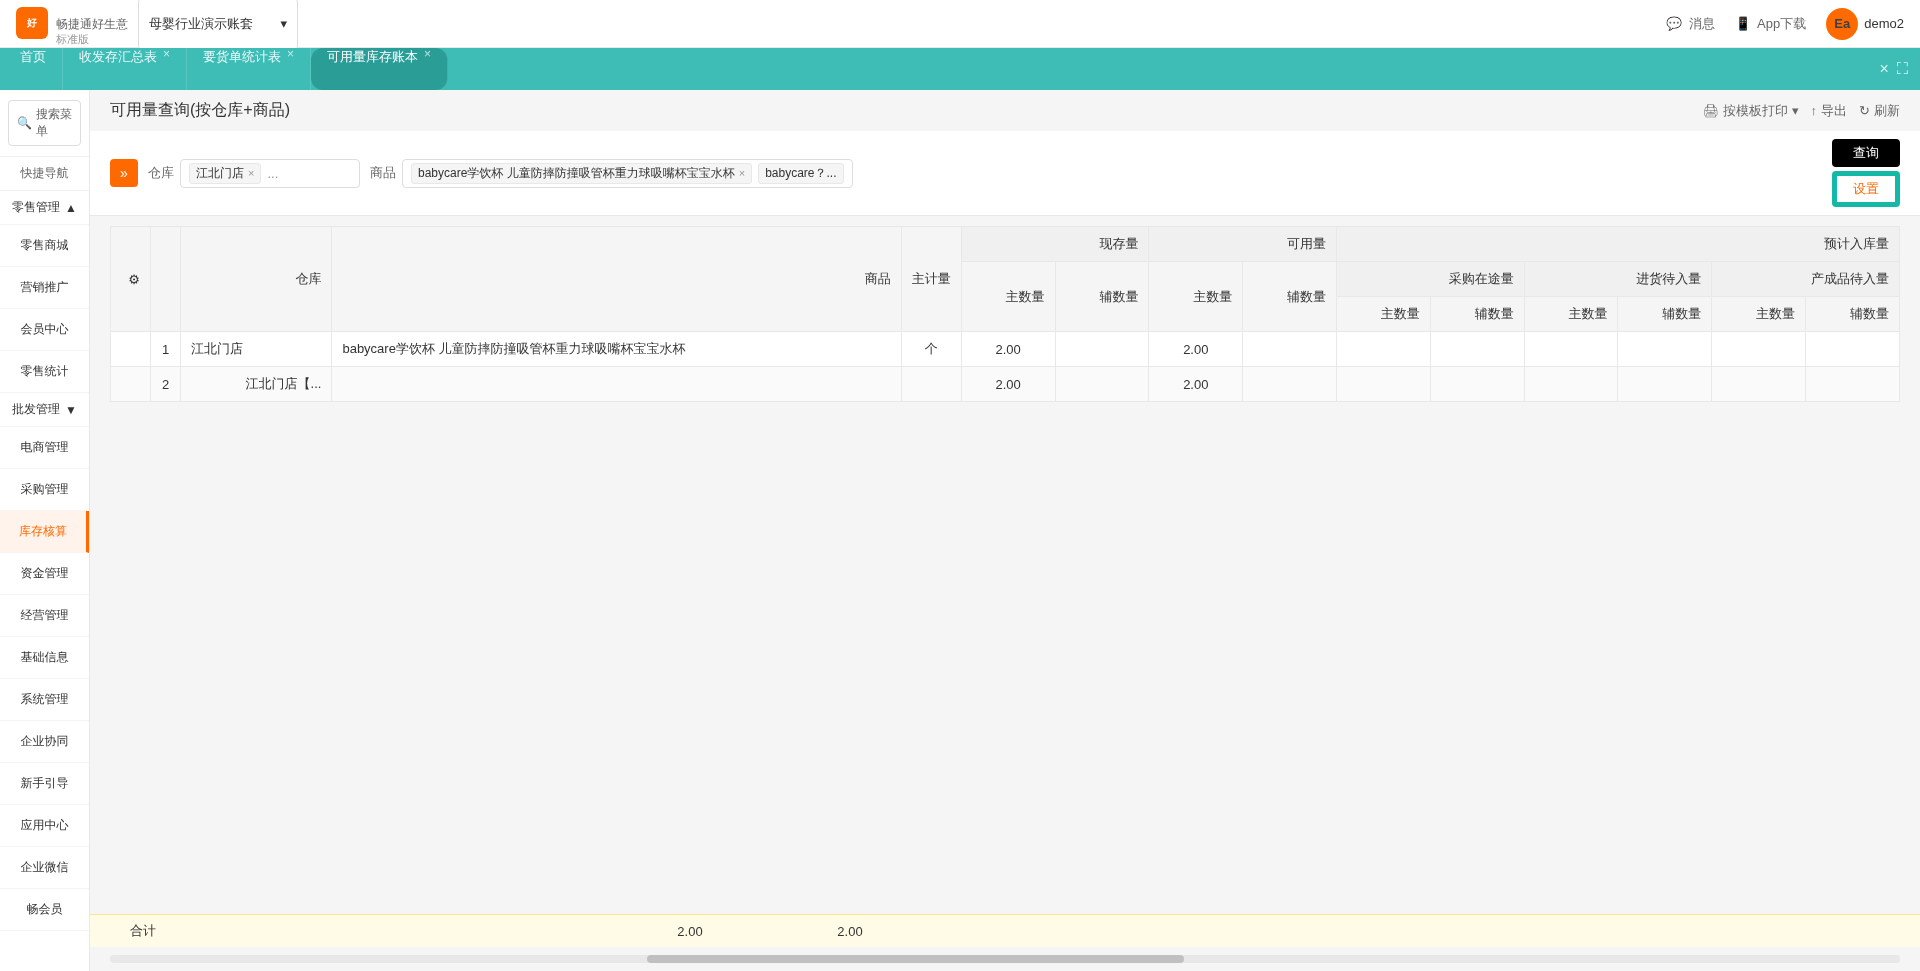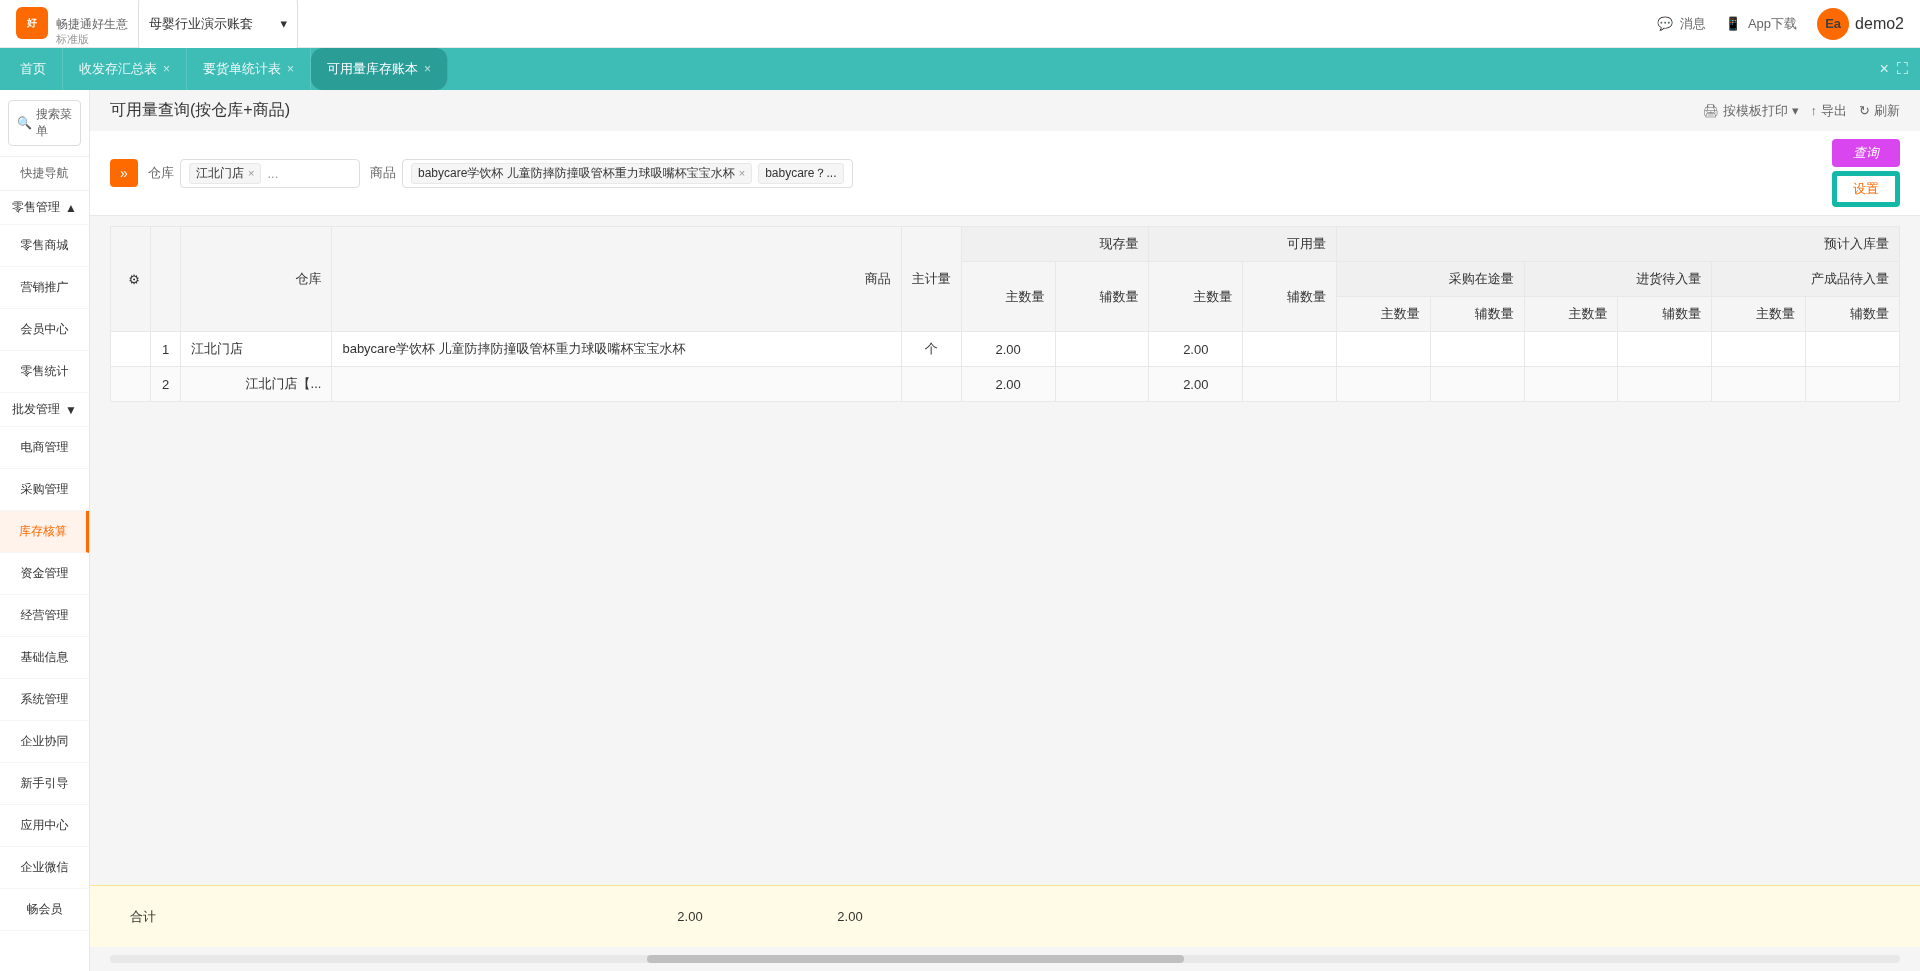--- a/index.html
+++ b/index.html
@@ -75,35 +75,35 @@
       height: 32px;
       border-radius: 50%;
       background: #ff6a00;
       display: flex;
       align-items: center;
       justify-content: center;
       color: #404040;
       font-size: 13px;
       font-weight: bold;
     }
-    .user-name { font-size: 16px; color: #333; }
+    .user-name { font-size: 13px; color: #333; }
 
     
     .nav-tabs {
       height: 42px;
       background: #3dbdb6;
       display: flex;
       align-items: stretch;
       flex-shrink: 0;
       padding: 0 4px;
     }
     .nav-tab {
       display: flex;
-      align-items: center;
-      padding: 8px 16px;
+      align-items: flex-start;
+      padding: 0 16px;
       cursor: pointer;
       color: rgba(255,255,255,0.9);
       font-size: 13px;
       gap: 6px;
       border-right: 1px solid rgba(255,255,255,0.15);
       white-space: nowrap;
     }
     .nav-tab.active {
       background: #2a9d97;
       color: white;
@@ -302,29 +302,28 @@
       gap: 6px;
       flex-wrap: wrap;
     }
     .filter-actions {
       display: flex;
       flex-direction: column;
       gap: 4px;
       margin-left: auto;
     }
     .btn-query {
-      background: #d946ef;
+      background: #000000;
       color: white;
       border: none;
       border-radius: 4px;
       padding: 5px 18px;
       font-size: 13px;
       cursor: pointer;
       white-space: nowrap;
-      font-style: italic;
     }
     .btn-settings {
       background: #fff;
       color: #ff6a00;
       border: 5px solid #14b8a6;
       border-radius: 4px;
       padding: 4px 16px;
       font-size: 13px;
       cursor: pointer;
       white-space: nowrap;
@@ -364,21 +363,21 @@
     
     .summary-bar {
       display: flex;
       align-items: center;
       background: #fffbe6;
       border-top: 1px solid #ffe58f;
       padding: 8px 20px;
       font-size: 13px;
       color: #333;
       flex-shrink: 0;
-      height: 62px;
+      height: 33px;
     }
 
     
     .scroll-bar-row {
       display: flex;
       align-items: center;
       padding: 4px 20px;
       background: #f5f5f5;
       height: 24px;
     }

